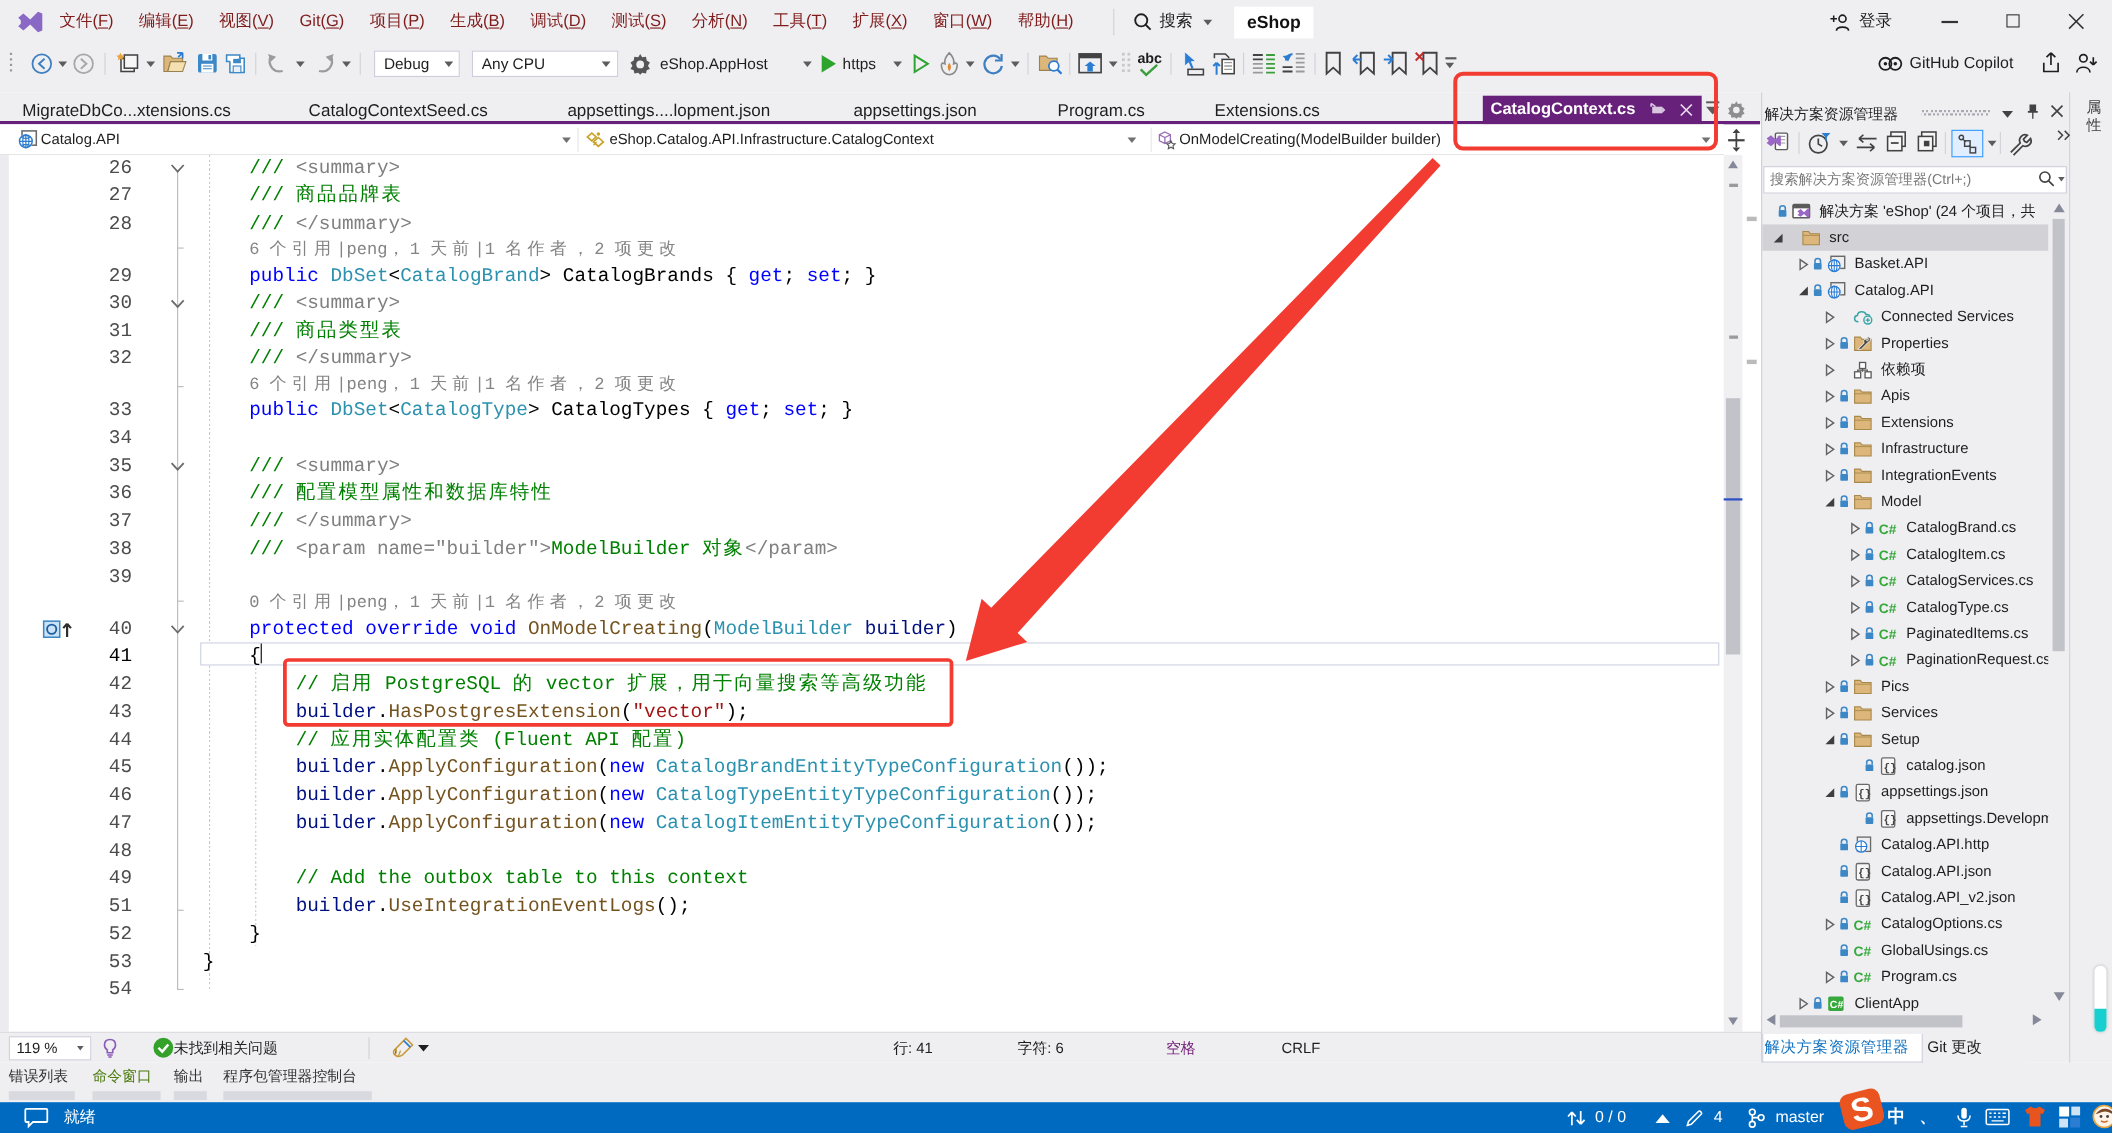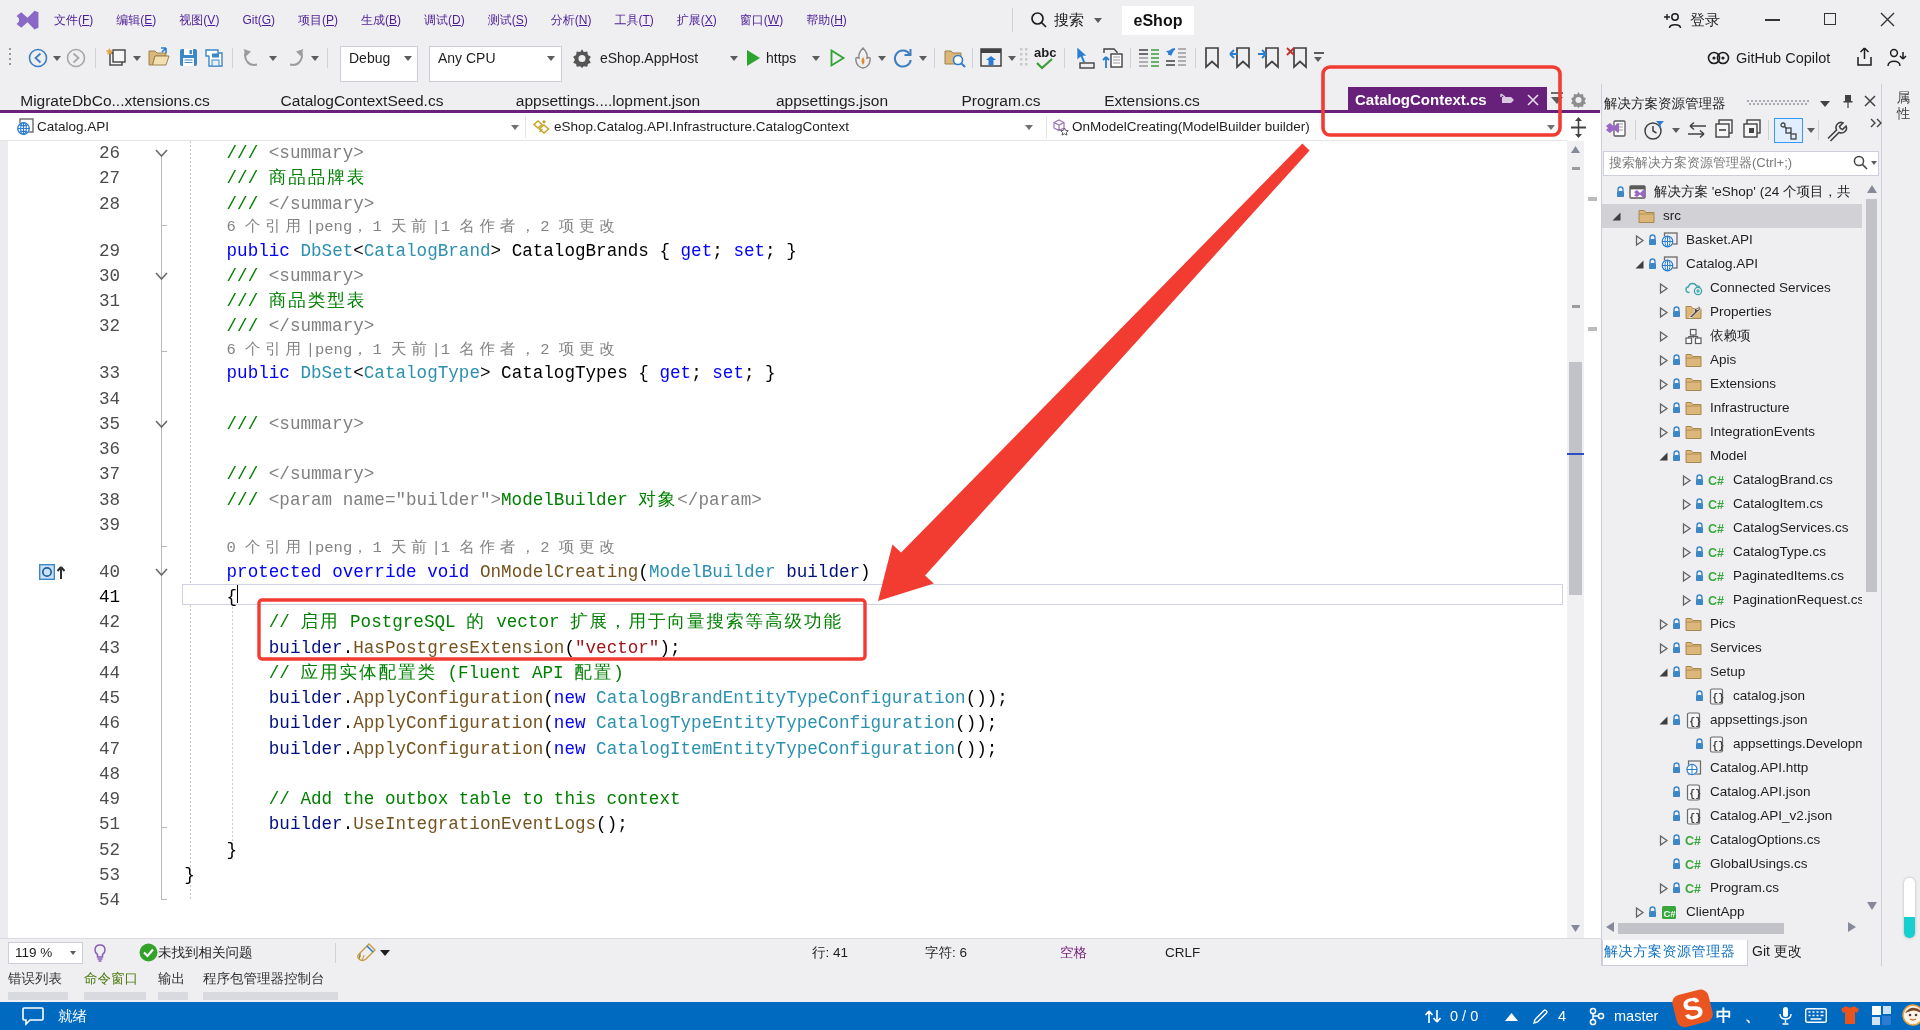--- a/index.html
+++ b/index.html
@@ -4,24 +4,24 @@
 <style>
 html,body{margin:0;padding:0;width:1920px;height:1030px;overflow:hidden;background:#fff;
   font-family:"Liberation Sans",sans-serif;}
 *{box-sizing:border-box;}
 .abs{position:absolute;}
 #stage{position:relative;width:1920px;height:1030px;background:#fff;}
 
 #titlebar{left:0;top:0;width:1920px;height:40px;background:#EFEFF2;}
 #toolbar{left:0;top:40px;width:1920px;height:44px;background:#EFEFF2;}
 #tabstrip{left:0;top:84px;width:1920px;height:29px;background:#EFEFF2;}
-.menuitem{display:inline-block;font-size:12px;color:#4c1d95;padding:0 11.5px;line-height:40px;}
+.menuitem{display:inline-block;font-size:15px;color:#7f1d1d;padding:0 11.5px;line-height:40px;}
 .u{text-decoration:underline;}
 .sep{position:absolute;width:1px;background:#D0D0D7;}
-.combo{position:absolute;height:36px;background:#fff;border:1px solid #CCCEDB;font-size:14px;color:#1e1e1e;line-height:22px;padding-left:8px;}
+.combo{position:absolute;height:24px;background:#fff;border:1px solid #CCCEDB;font-size:14px;color:#1e1e1e;line-height:22px;padding-left:8px;}
 .caret{position:absolute;width:0;height:0;border-left:4px solid transparent;border-right:4px solid transparent;border-top:5px solid #5c5c5c;}
 .tbtxt{position:absolute;font-size:14px;color:#1e1e1e;line-height:24px;}
 
 .tab{position:absolute;top:3px;height:27px;font-size:15.5px;color:#1e1e1e;text-align:center;line-height:27px;}
 #activetab{position:absolute;left:1348px;top:87px;width:199px;height:26px;background:#68217A;color:#fff;font-weight:bold;font-size:15px;line-height:25px;}
 #purpleline{position:absolute;left:0;top:110px;width:1600px;height:3px;background:#68217A;}
 
 #breadcrumb{left:0;top:113px;width:1567px;height:28px;background:#fff;border-bottom:1px solid #E5E5E5;}
 .bc{position:absolute;top:0;font-size:13.5px;color:#1e1e1e;line-height:27px;}
 
@@ -369,20 +369,21 @@
         </div>
       <div class="rw code" style="height:25.25px">
           <span class="num">35</span>
           <svg class="fold" style="left:153px;top:5px" width="17" height="15" viewBox="0 0 17 15">
             <path d="M3 4 L8.5 10 L14 4" fill="none" stroke="#6a6a6a" stroke-width="1.6"></path>
           </svg>
           <div class="ct" style="left:184.3px">    <span class="c">/// </span><span class="g">&lt;summary&gt;</span></div>
         </div>
       <div class="rw code" style="height:25.25px">
           <span class="num">36</span>
+          <div class="ct" style="left:184.3px">    <span class="c">/// </span><span class="c"><i class="cj">配置模型属性和数据库特性</i></span></div>
         </div>
       <div class="rw code" style="height:25.25px">
           <span class="num">37</span>
           <div class="ct" style="left:184.3px">    <span class="c">/// </span><span class="g">&lt;/summary&gt;</span></div>
         </div>
       <div class="rw code" style="height:25.25px">
           <span class="num">38</span>
           <div class="ct" style="left:184.3px">    <span class="c">/// </span><span class="g">&lt;param name="builder"&gt;</span><span class="c">ModelBuilder </span><span class="c"><i class="cj">对象</i></span><span class="g">&lt;/param&gt;</span></div>
         </div>
       <div class="rw code" style="height:25.25px">

